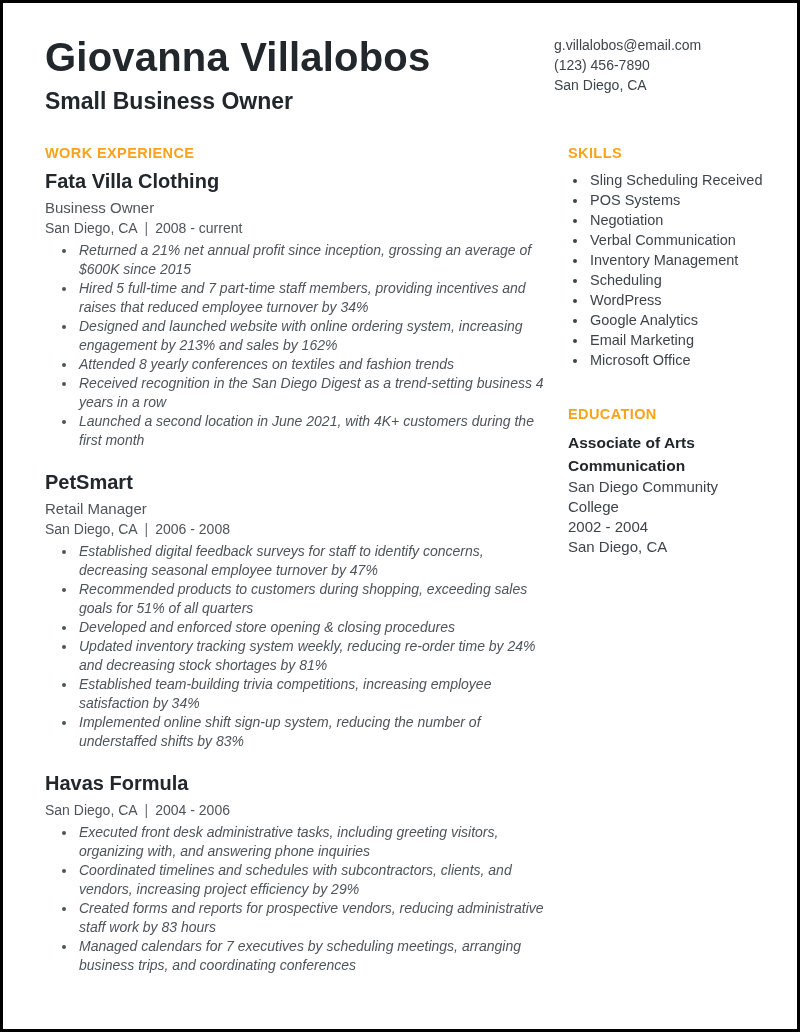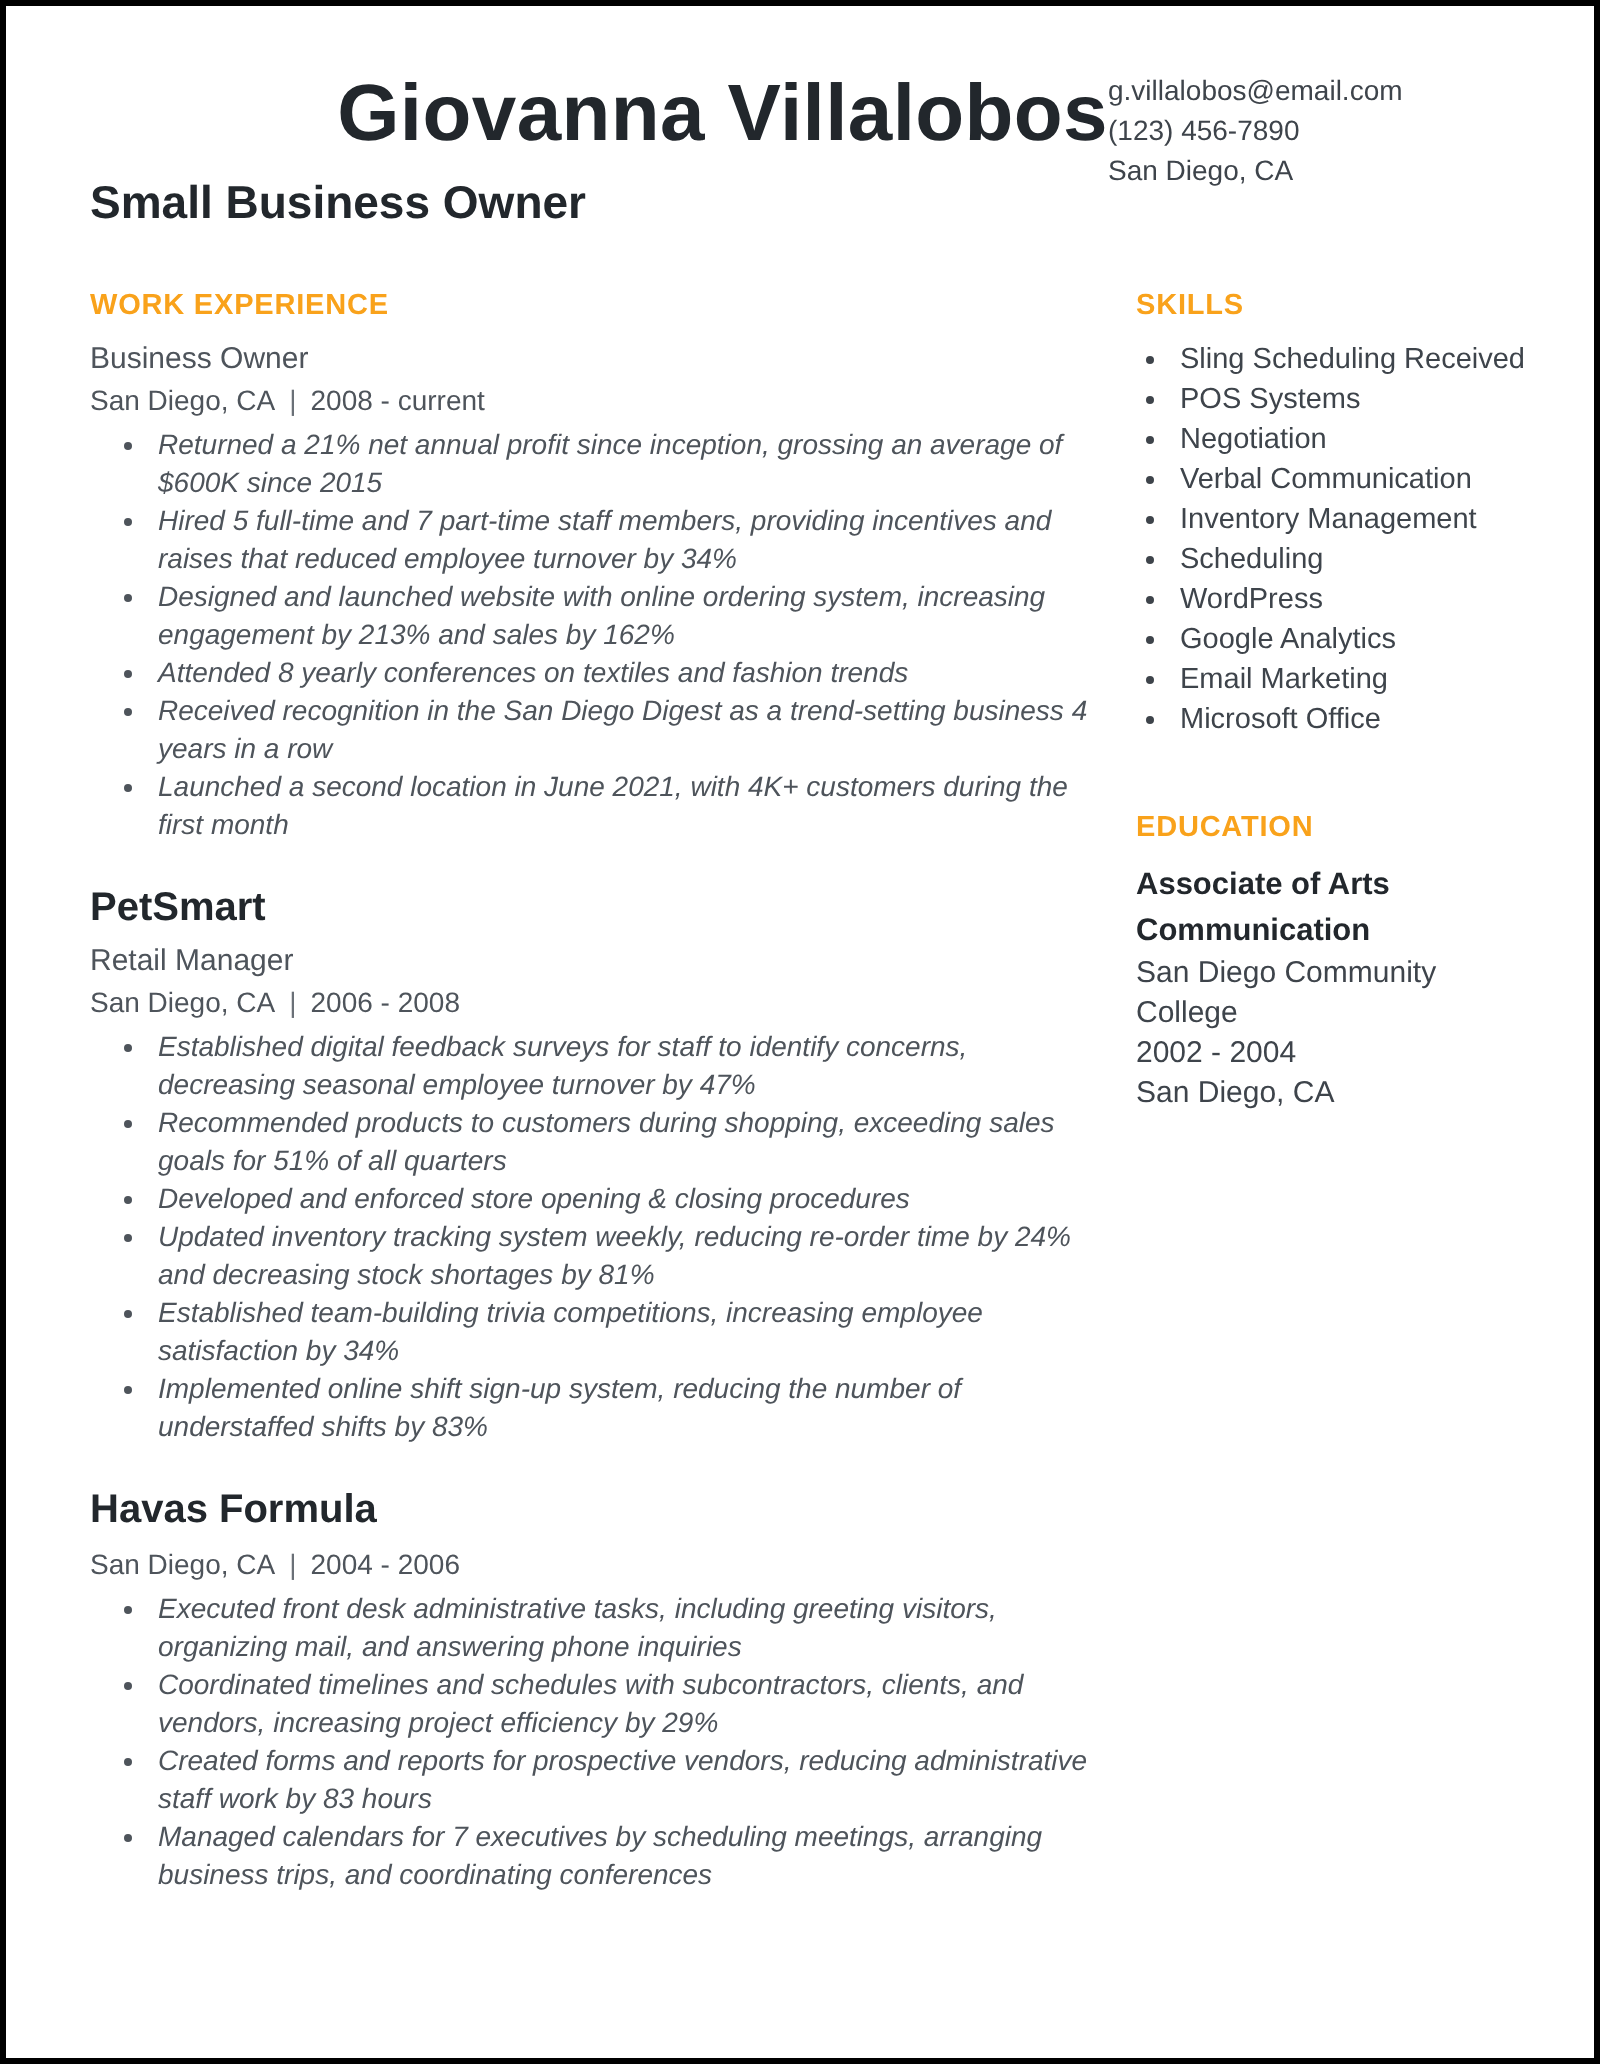--- a/index.html
+++ b/index.html
@@ -18,21 +18,20 @@
   
   .header-row { display: flex; align-items: flex-start; margin-bottom: 30px; }
   .identity { flex: 1; padding-top: 6px; }
   .name {
     font-size: 40px;
     font-weight: 800;
     color: #22272c;
     letter-spacing: 0.2px;
     line-height: 1.1;
     margin: 0;
-    text-align: right;
   }
   .job-title {
     font-size: 23px;
     font-weight: 700;
     color: #22272c;
     margin: 9px 0 0 0;
   }
   .contact { width: 218px; padding-top: 6px; font-size: 14px; line-height: 20px; color: #3e444b; }
   .contact div { margin: 0; }
   .contact a { color: #2b9ce5; text-decoration: underline; cursor: pointer; }
@@ -113,20 +112,21 @@
       <div>San Diego, CA</div>
     </div>
   </div>
 
   <div class="main-row">
 
     <div class="left-col">
       <div class="section-label">WORK EXPERIENCE</div>
 
       <div class="job">
+        <h2 class="company">Fata Villa Clothing</h2>
         <div class="role">Business Owner</div>
         <div class="meta">
           <span>San Diego, CA</span><span class="pipe">|</span><span>2008 - current</span>
         </div>
         <ul class="bullets">
           <li>Returned a 21% net annual profit since inception, grossing an average of $600K since 2015</li>
           <li>Hired 5 full-time and 7 part-time staff members, providing incentives and raises that reduced employee turnover by 34%</li>
           <li>Designed and launched website with online ordering system, increasing engagement by 213% and sales by 162%</li>
           <li>Attended 8 yearly conferences on textiles and fashion trends</li>
           <li>Received recognition in the San Diego Digest as a trend-setting business 4 years in a row</li>
@@ -149,21 +149,21 @@
           <li>Implemented online shift sign-up system, reducing the number of understaffed shifts by 83%</li>
         </ul>
       </div>
 
       <div class="job">
         <h2 class="company">Havas Formula</h2>
         <div class="meta">
           <span>San Diego, CA</span><span class="pipe">|</span><span>2004 - 2006</span>
         </div>
         <ul class="bullets">
-          <li>Executed front desk administrative tasks, including greeting visitors, organizing mail, and answering phone inquiries</li>
+          <li>Executed front desk administrative tasks, including greeting visitors, organizing with, and answering phone inquiries</li>
           <li>Coordinated timelines and schedules with subcontractors, clients, and vendors, increasing project efficiency by 29%</li>
           <li>Created forms and reports for prospective vendors, reducing administrative staff work by 83 hours</li>
           <li>Managed calendars for 7 executives by scheduling meetings, arranging business trips, and coordinating conferences</li>
         </ul>
       </div>
     </div>
 
     <div class="right-col">
       <div class="section-label">SKILLS</div>
       <ul class="skills">

